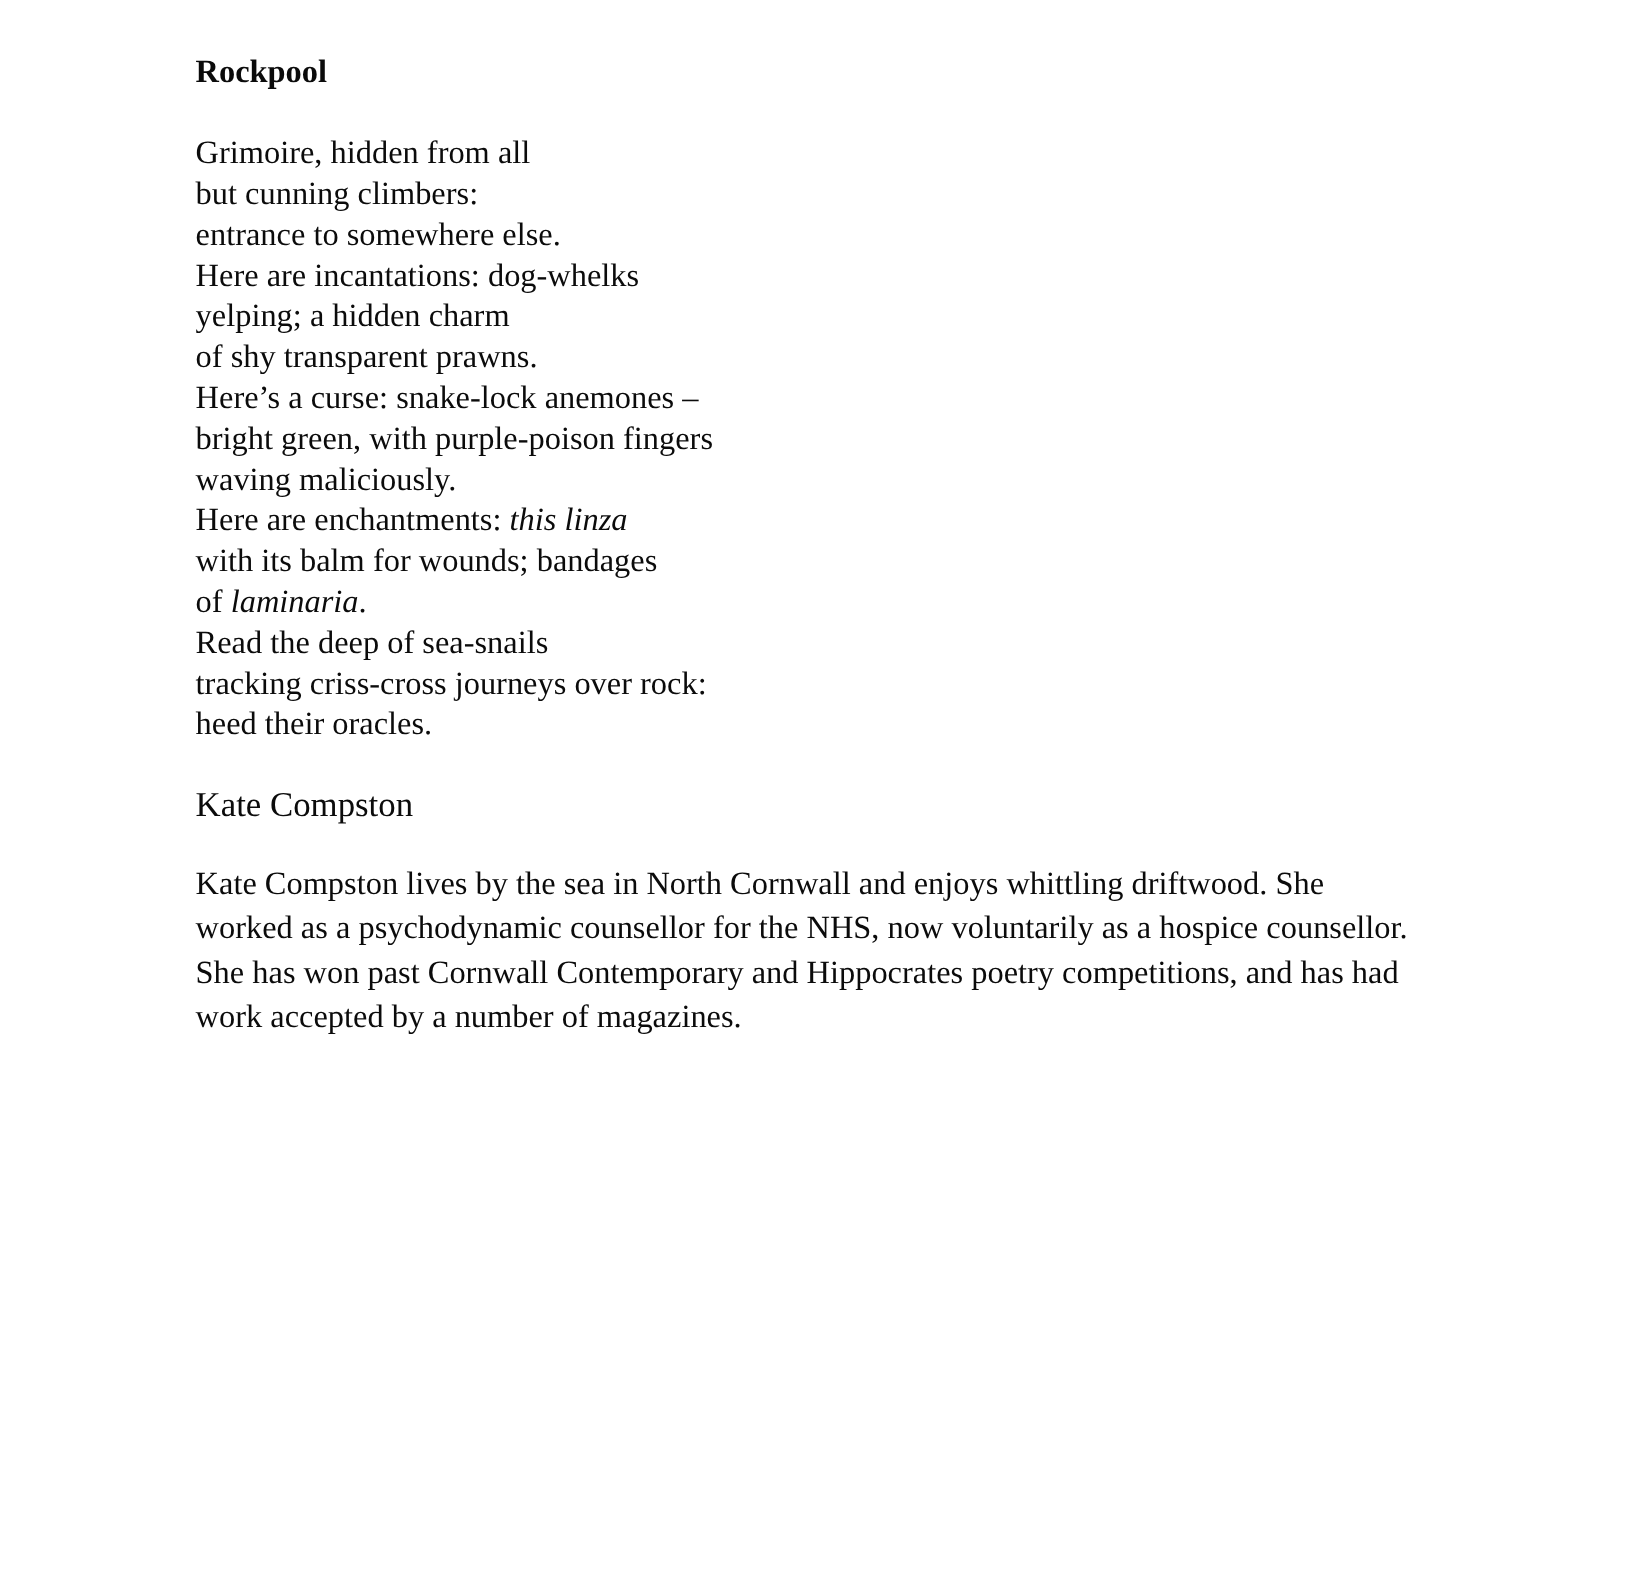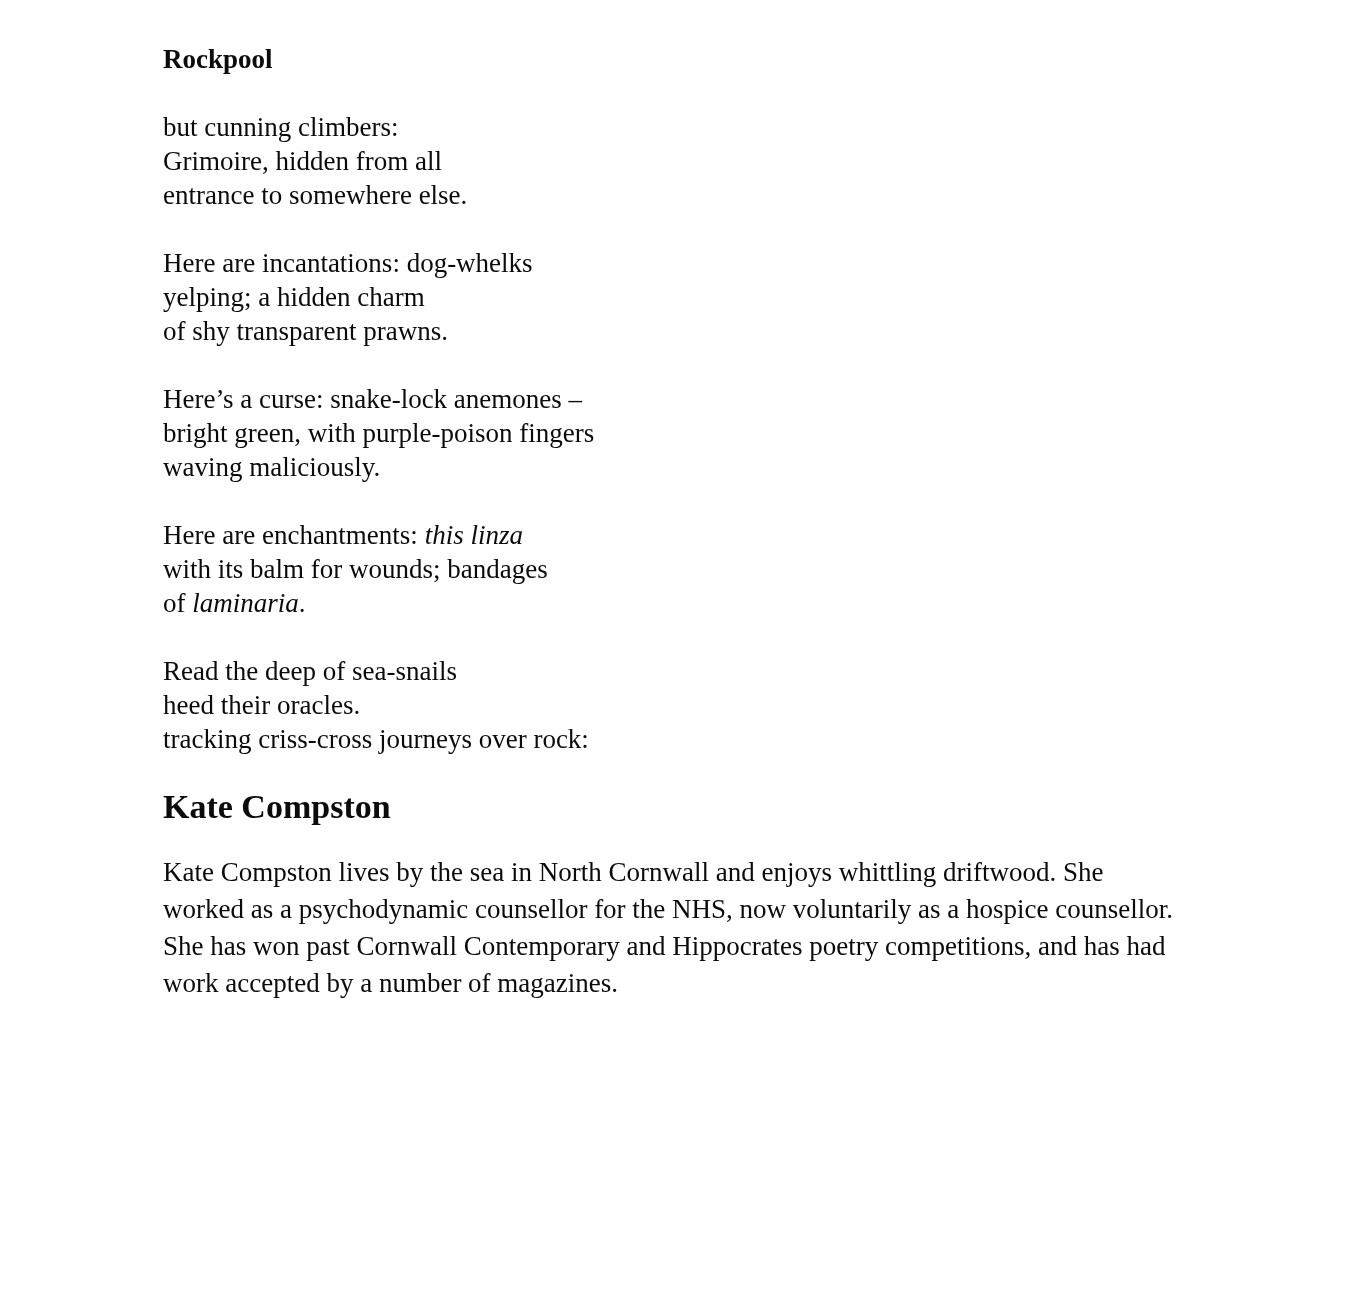--- a/index.html
+++ b/index.html
@@ -22,28 +22,27 @@
     font-size: 27px;
     font-weight: bold;
     line-height: 34px;
     margin: 0 0 34px 0;
   }
   .poem {
     font-size: 27px;
     line-height: 34px;
   }
   .stanza + .stanza {
-    margin-top: 34px;
   }
   .poem-line em {
     font-style: italic;
   }
   .doc-author {
-    font-size: 34px;
-    font-weight: bold;
+    font-size: 29px;
+    font-weight: normal;
     line-height: 34px;
     margin-top: 34px;
   }
   .bio {
     font-size: 27px;
     line-height: 37px;
     margin-top: 30px;
     white-space: pre-line;
   }
   .photo-credit {
@@ -54,43 +53,43 @@
 </style>
 </head>
 <body>
 
 <div class="page">
 
   <div class="doc-title">Rockpool</div>
 
   <div class="poem">
       <div class="stanza">
+        <div class="poem-line"><span>Grimoire, hidden from all</span></div>
         <div class="poem-line"><span>but cunning climbers:</span></div>
-        <div class="poem-line"><span>Grimoire, hidden from all</span></div>
         <div class="poem-line"><span>entrance to somewhere else.</span></div>
       </div>
       <div class="stanza">
         <div class="poem-line"><span>Here are incantations: dog-whelks</span></div>
         <div class="poem-line"><span>yelping; a hidden charm</span></div>
         <div class="poem-line"><span>of shy transparent prawns.</span></div>
       </div>
       <div class="stanza">
         <div class="poem-line"><span>Here’s a curse: snake-lock anemones –</span></div>
         <div class="poem-line"><span>bright green, with purple-poison fingers</span></div>
         <div class="poem-line"><span>waving maliciously.</span></div>
       </div>
       <div class="stanza">
         <div class="poem-line"><span>Here are enchantments: </span><em>this linza</em></div>
         <div class="poem-line"><span>with its balm for wounds; bandages</span></div>
         <div class="poem-line"><span>of </span><em>laminaria</em><span>.</span></div>
       </div>
       <div class="stanza">
         <div class="poem-line"><span>Read the deep of sea-snails</span></div>
+        <div class="poem-line"><span>tracking criss-cross journeys over rock:</span></div>
         <div class="poem-line"><span>heed their oracles.</span></div>
-        <div class="poem-line"><span>tracking criss-cross journeys over rock:</span></div>
       </div>
     </div>
 
   <div class="doc-author">Kate Compston</div>
 
   <div class="bio">Kate Compston lives by the sea in North Cornwall and enjoys whittling driftwood. She
 worked as a psychodynamic counsellor for the NHS, now voluntarily as a hospice counsellor.
 She has won past Cornwall Contemporary and Hippocrates poetry competitions, and has had
 work accepted by a number of magazines.</div>
 

